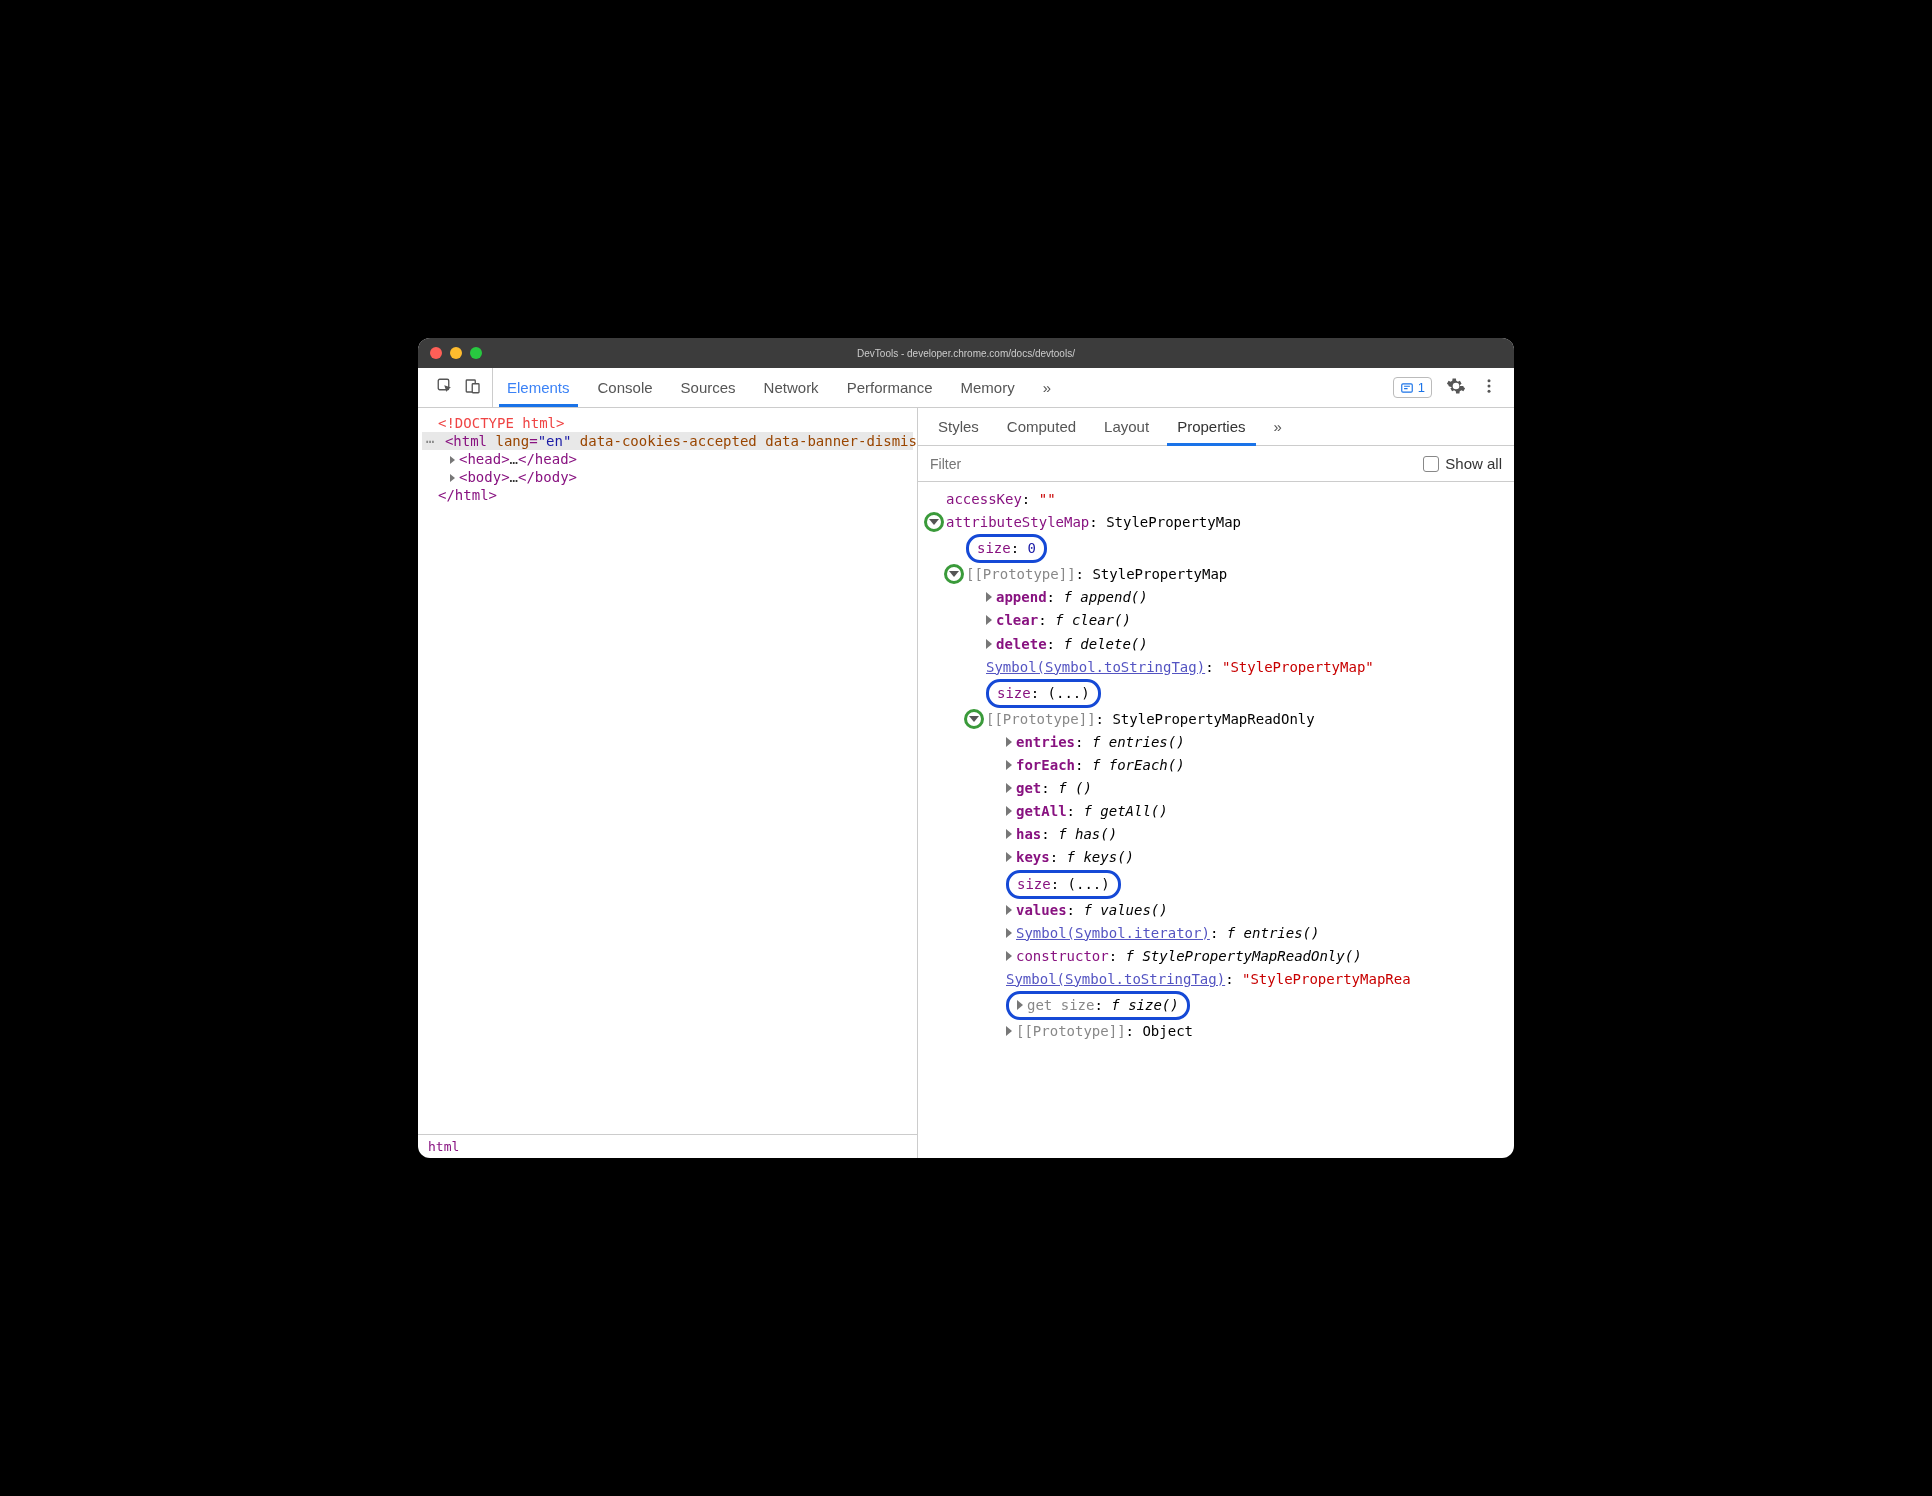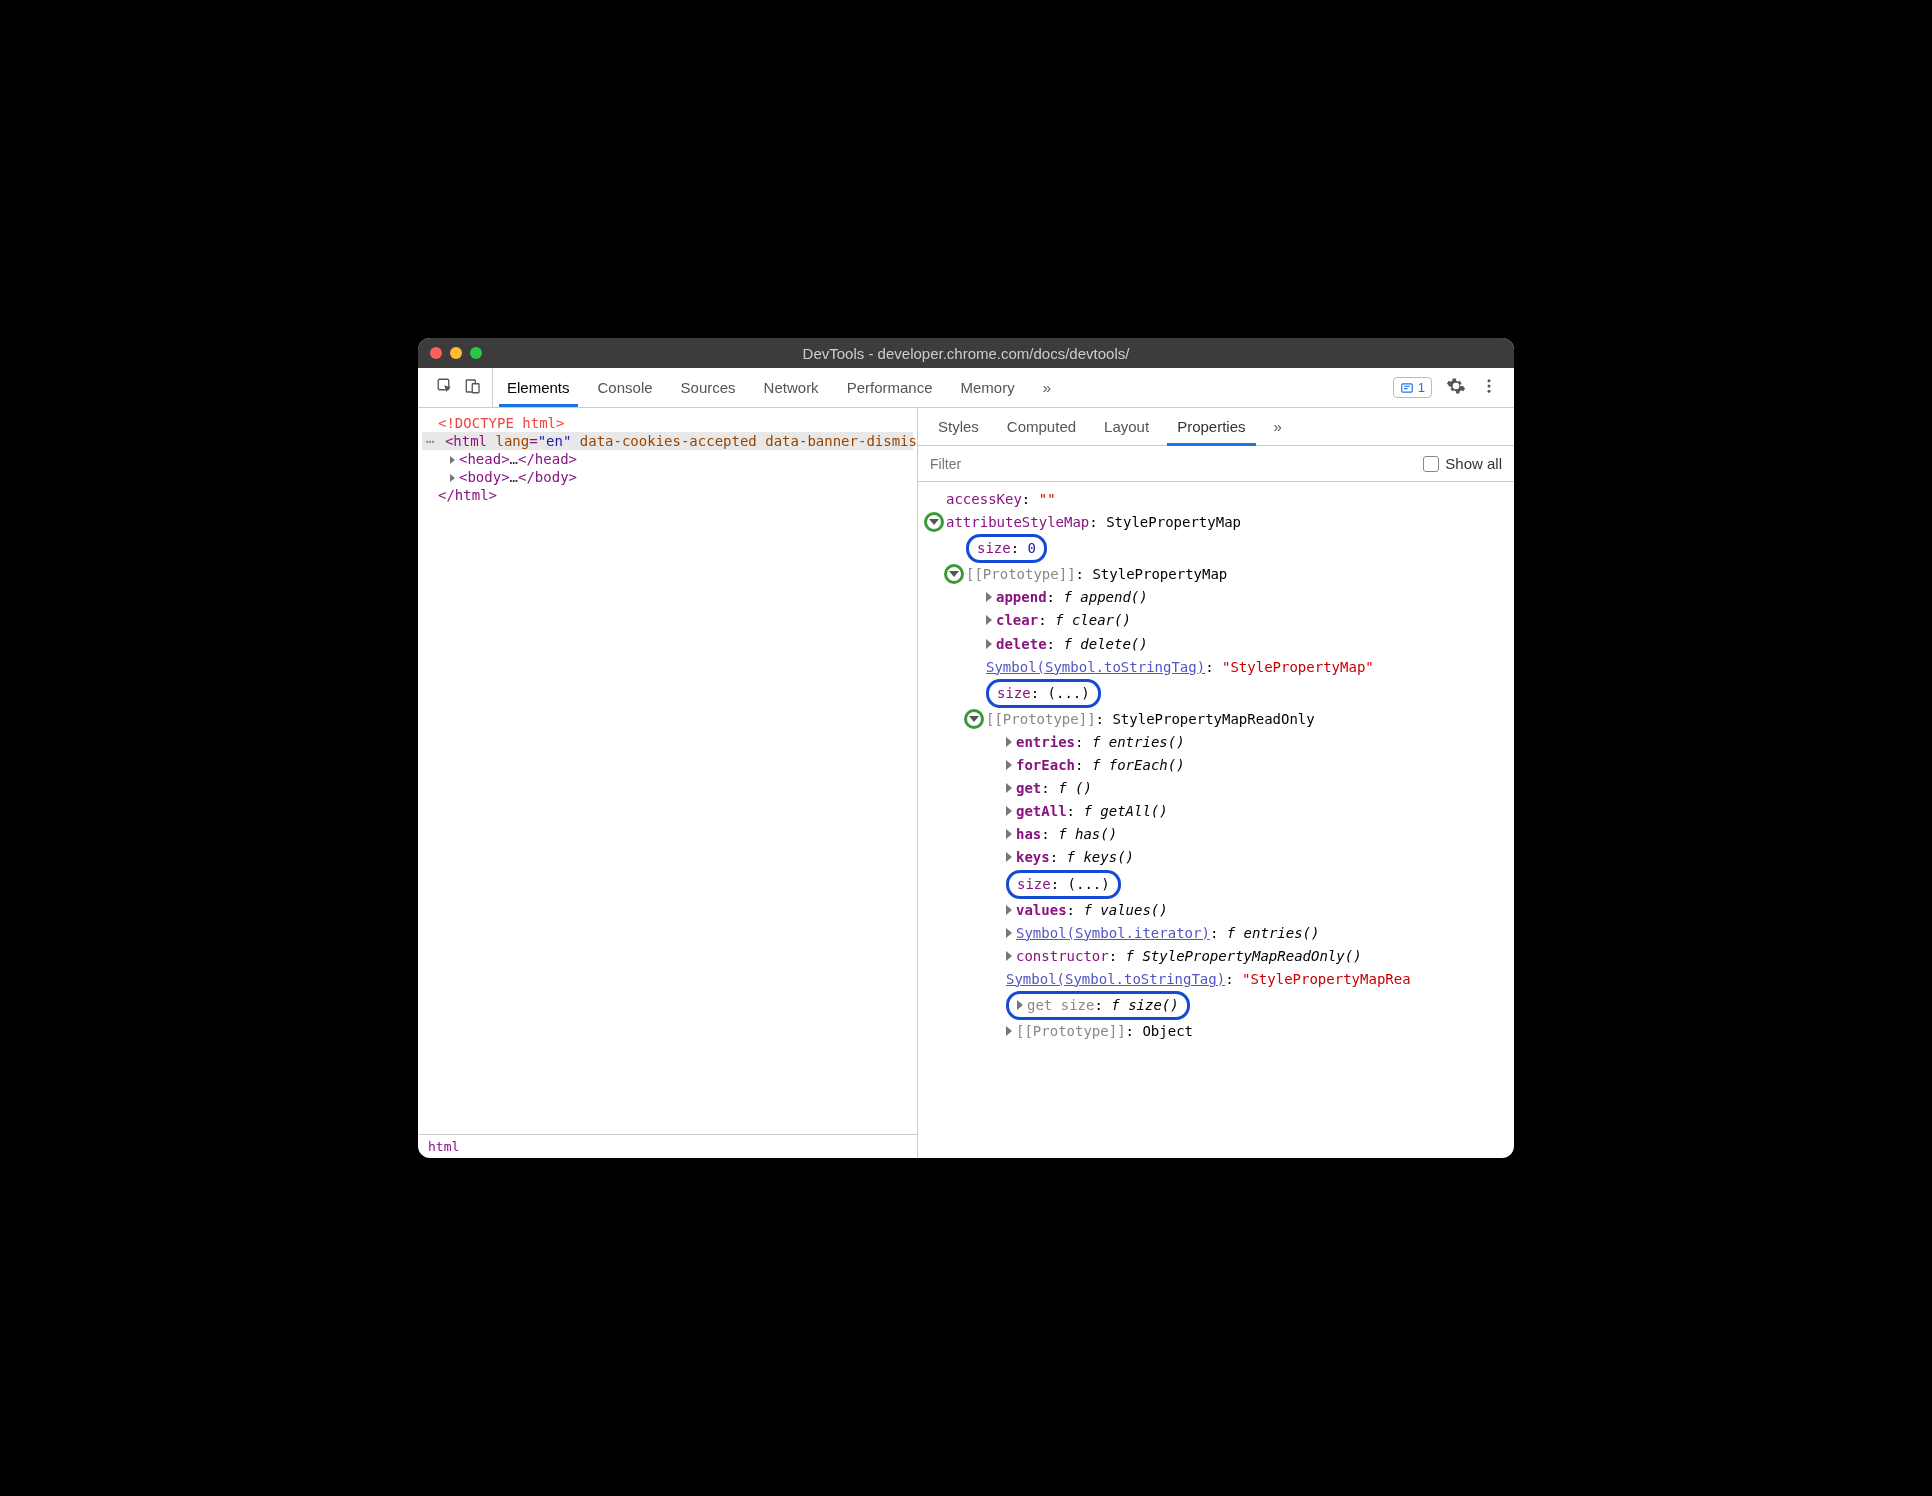--- a/index.html
+++ b/index.html
@@ -33,21 +33,21 @@
 .traffic-lights { display: flex; gap: 8px; }
 .tl { width: 12px; height: 12px; border-radius: 50%; }
 .tl-red { background: #ff5f57; }
 .tl-yellow { background: #febc2e; }
 .tl-green { background: #28c840; }
 .title-text {
   position: absolute;
   left: 0; right: 0;
   text-align: center;
   color: #ccc;
-  font-size: 15px;
+  font-size: 10px;
   font-weight: 500;
   pointer-events: none;
 }
 .toolbar {
   height: 40px;
   border-bottom: 1px solid #ccc;
   display: flex;
   align-items: center;
   padding: 0 8px;
 }
@@ -68,21 +68,21 @@
 .tab-main {
   padding: 0 14px;
   display: flex;
   align-items: center;
   font-size: 15px;
   color: #555;
   cursor: pointer;
   position: relative;
 }
 .tab-main.active {
-  color: #000000;
+  color: #3b82f6;
 }
 .tab-main.active::after {
   content: '';
   position: absolute;
   bottom: 0;
   left: 6px; right: 6px;
   height: 3px;
   background: #1a73e8;
 }
 .toolbar-right {

